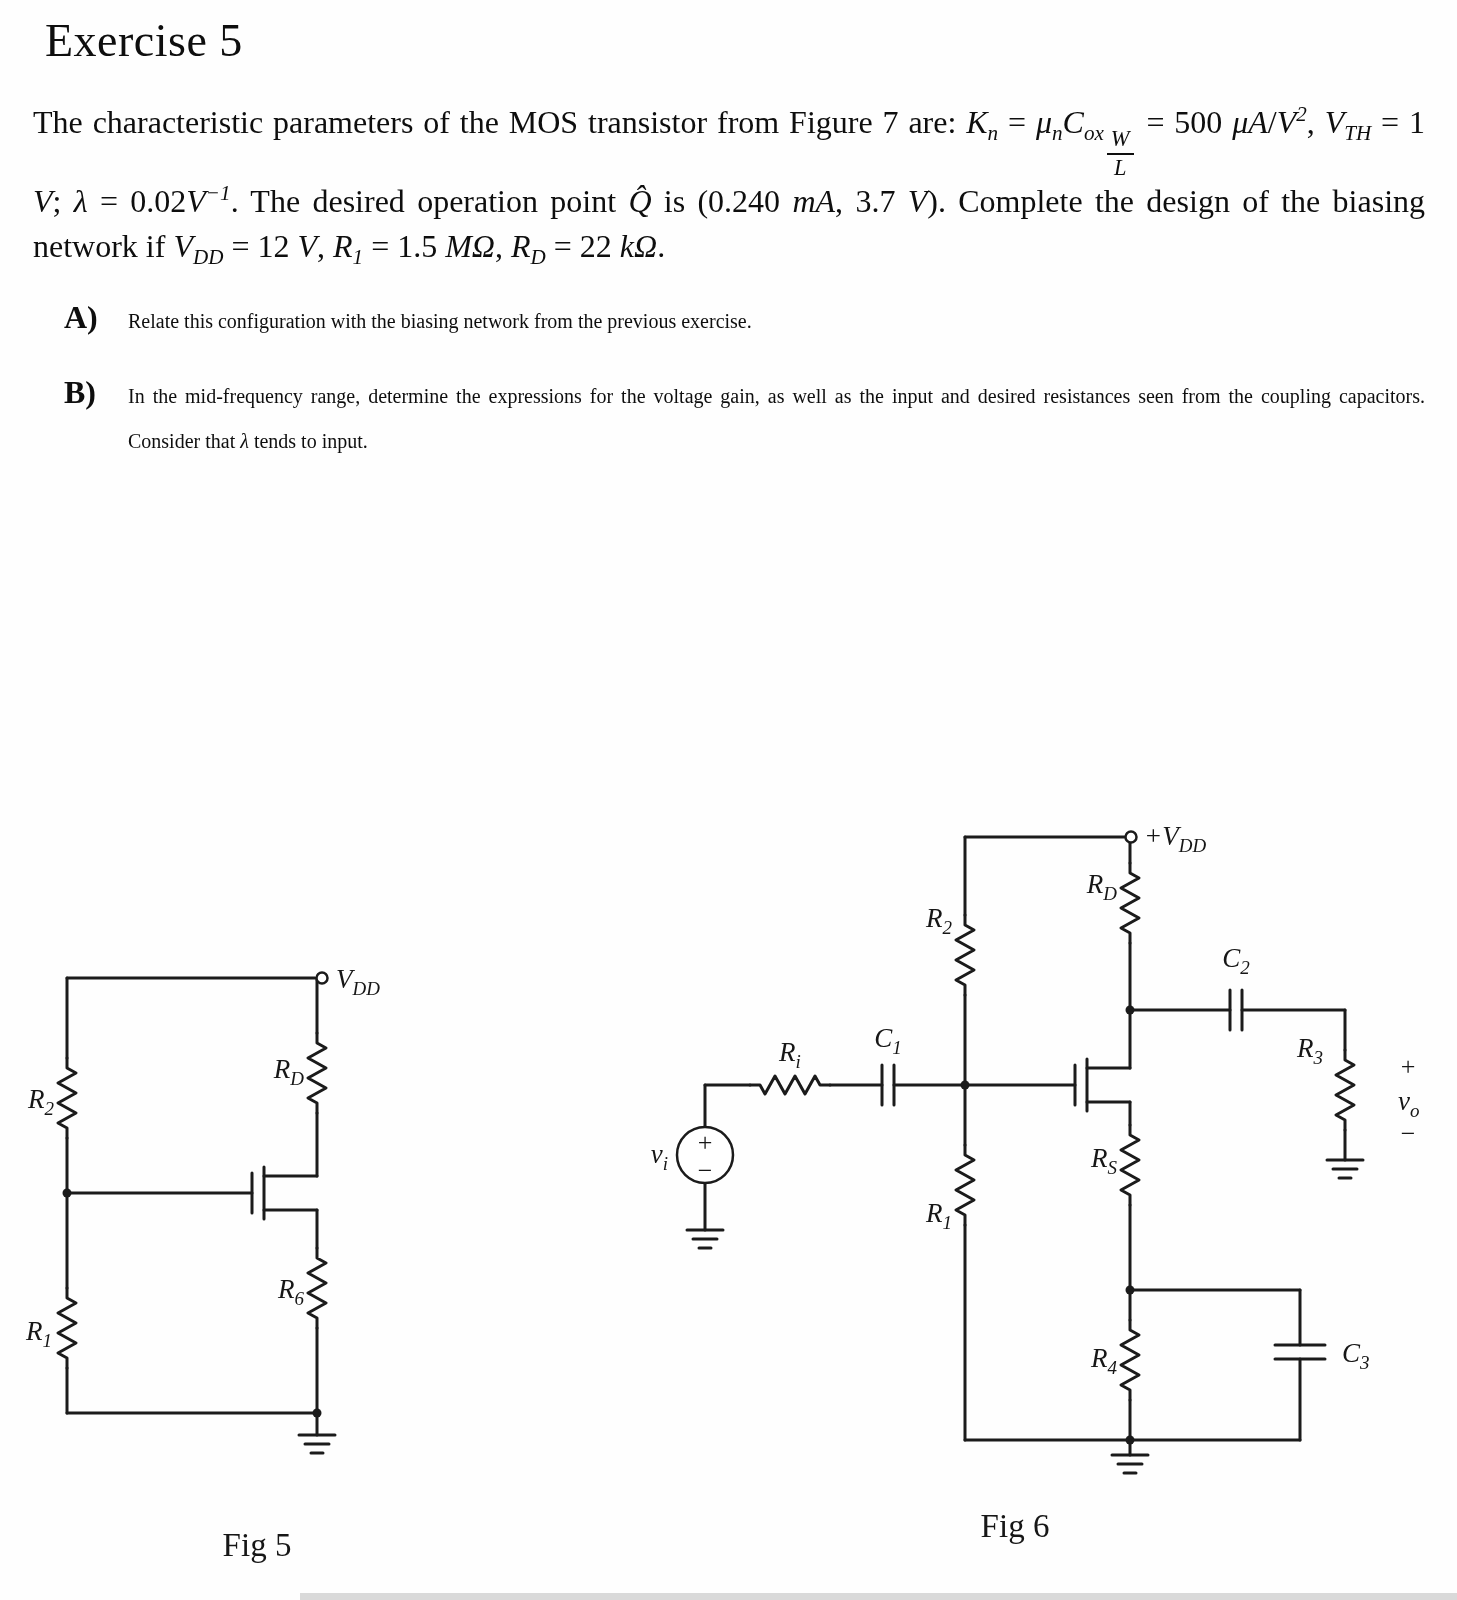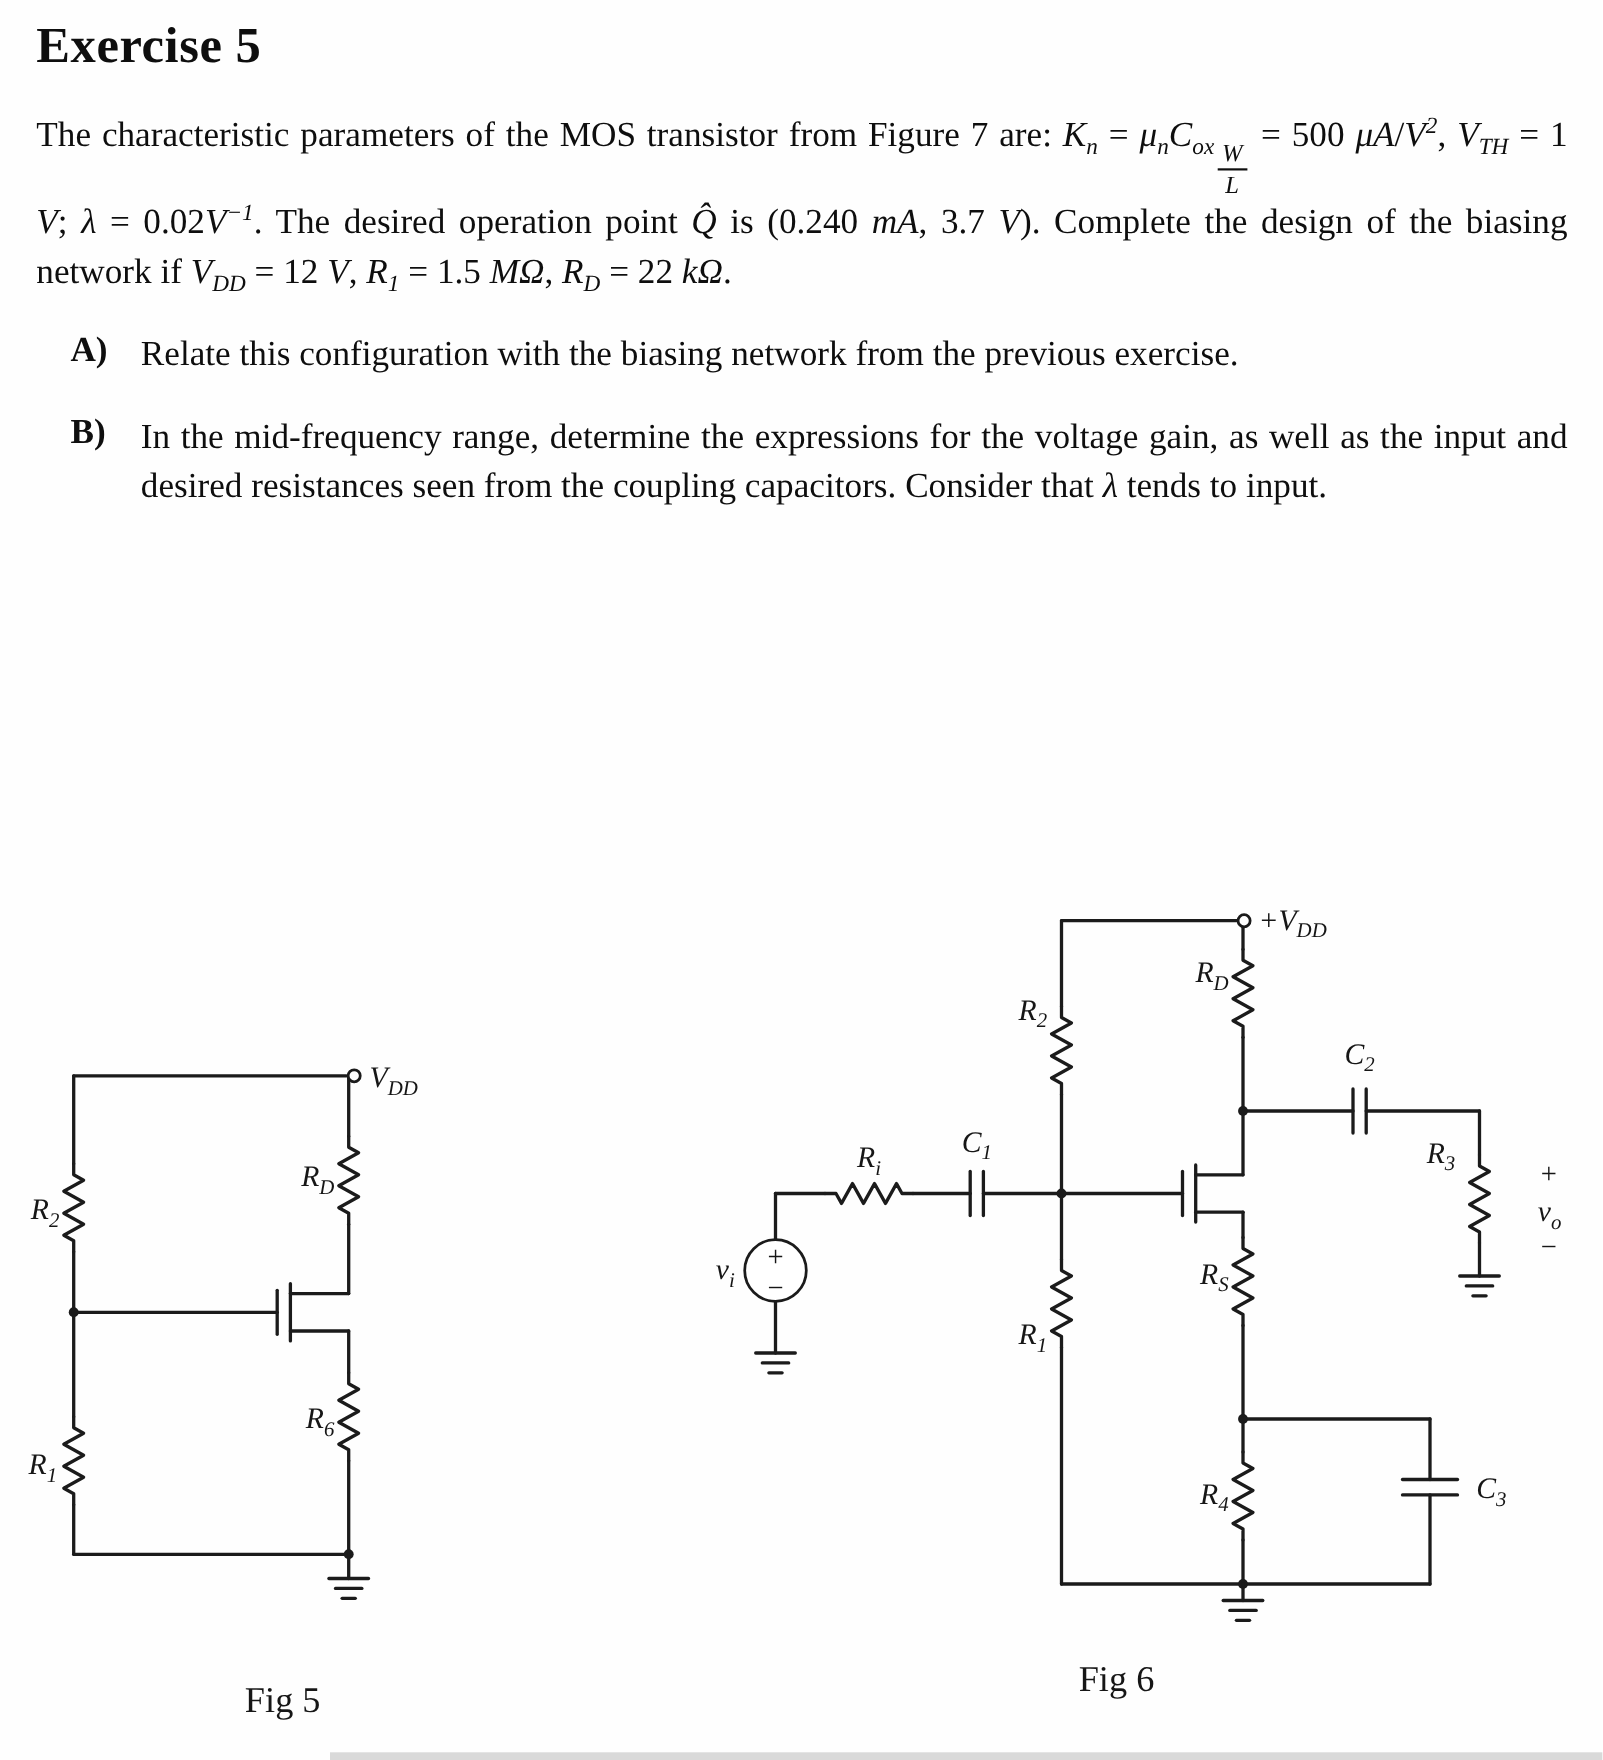--- a/index.html
+++ b/index.html
@@ -3,32 +3,32 @@
 <meta charset="utf-8">
 <style>
   * { box-sizing: border-box; }
   html, body { margin: 0; padding: 0; background: #ffffff; }
   .page {
     position: relative; width: 1457px; height: 1600px;
     background: #fefefe; color: #0e0e0e;
     font-family: "Liberation Serif", serif; overflow: hidden;
   }
   .content { position: absolute; left: 33px; top: 0; width: 1392px; }
-  .ex-title { font-size: 46px; font-weight: 700; margin: 0; letter-spacing: 0.5px; }
+  .ex-title { font-size: 46px; font-weight: 400; margin: 12px; letter-spacing: 0.5px; }
   #ex5-title { margin-top: 14px; }
   #ex6-title { margin-top: 62px; }
   .bodytext {
     font-size: 32px; line-height: 45px; text-align: justify; margin: 33px 0 0;
   }
   .bodytext i { font-style: italic; }
   sub, sup { font-size: 0.66em; line-height: 0; font-style: italic; }
   .list { margin-top: 10px; }
   .list-item { display: flex; margin-top: 30px; }
   .li-label { font-weight: 700; font-size: 32px; flex: none; width: 64px; margin-left: 31px; }
-  .li-body { font-size: 32px; line-height: 45px; text-align: justify; flex: 1; }
+  .li-body { font-size: 20px; line-height: 45px; text-align: justify; flex: 1; }
   .frac {
     display: inline-flex; flex-direction: column; vertical-align: -0.6em;
     line-height: 1; font-size: 0.7em; font-style: italic; text-align: center; margin: 0 3px;
   }
   .frac .fn { border-bottom: 2px solid #0e0e0e; padding: 0 4px 2px; }
   .frac .fd { padding-top: 2px; }
 
   svg.fig { position: absolute; }
   #fig5 { left: 12px; top: 948px; }
   #fig6 { left: 620px; top: 815px; }

